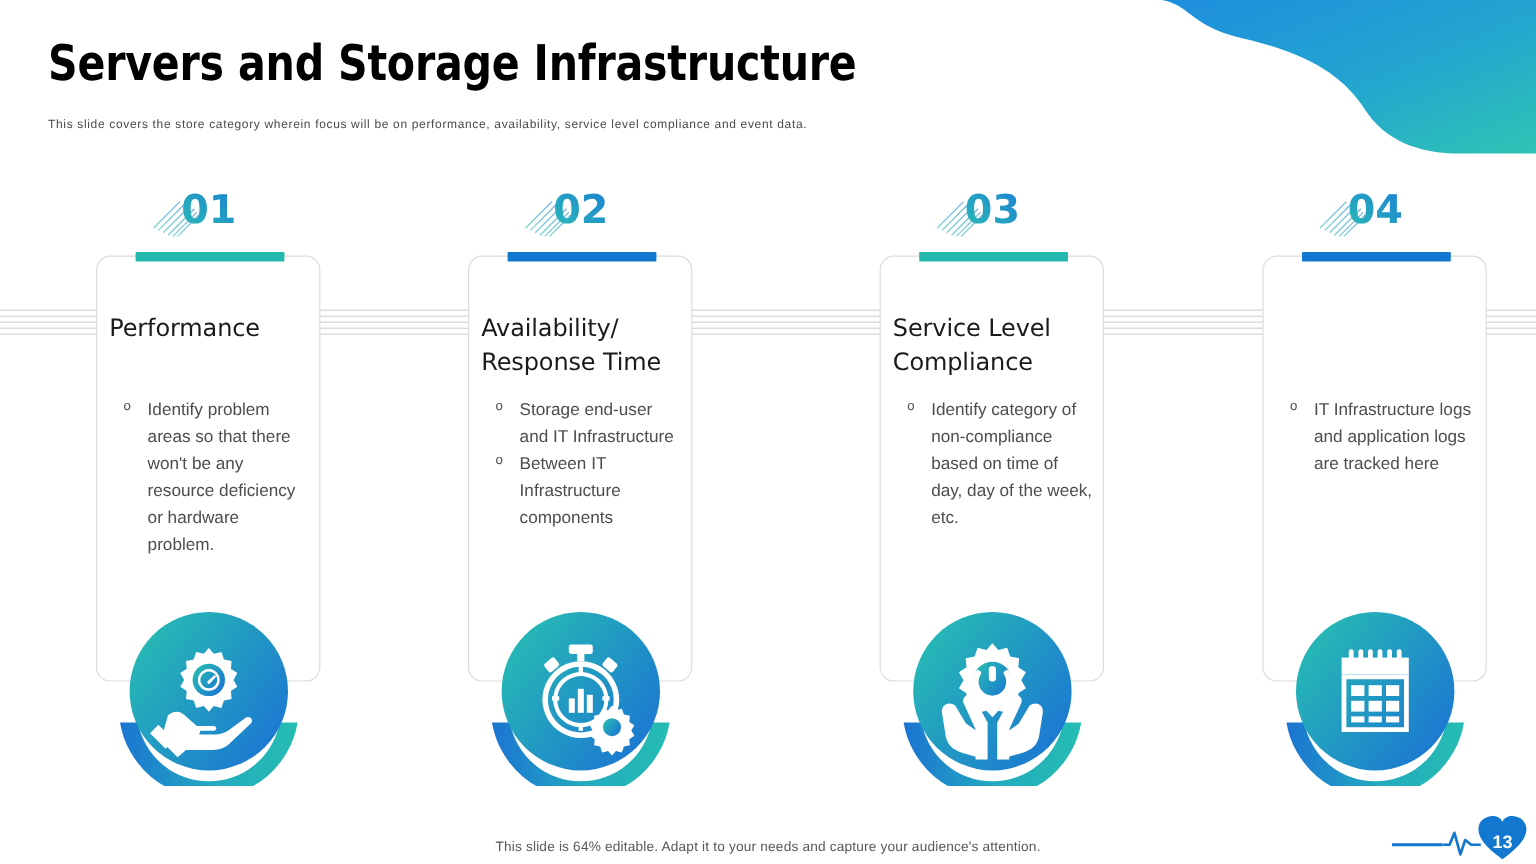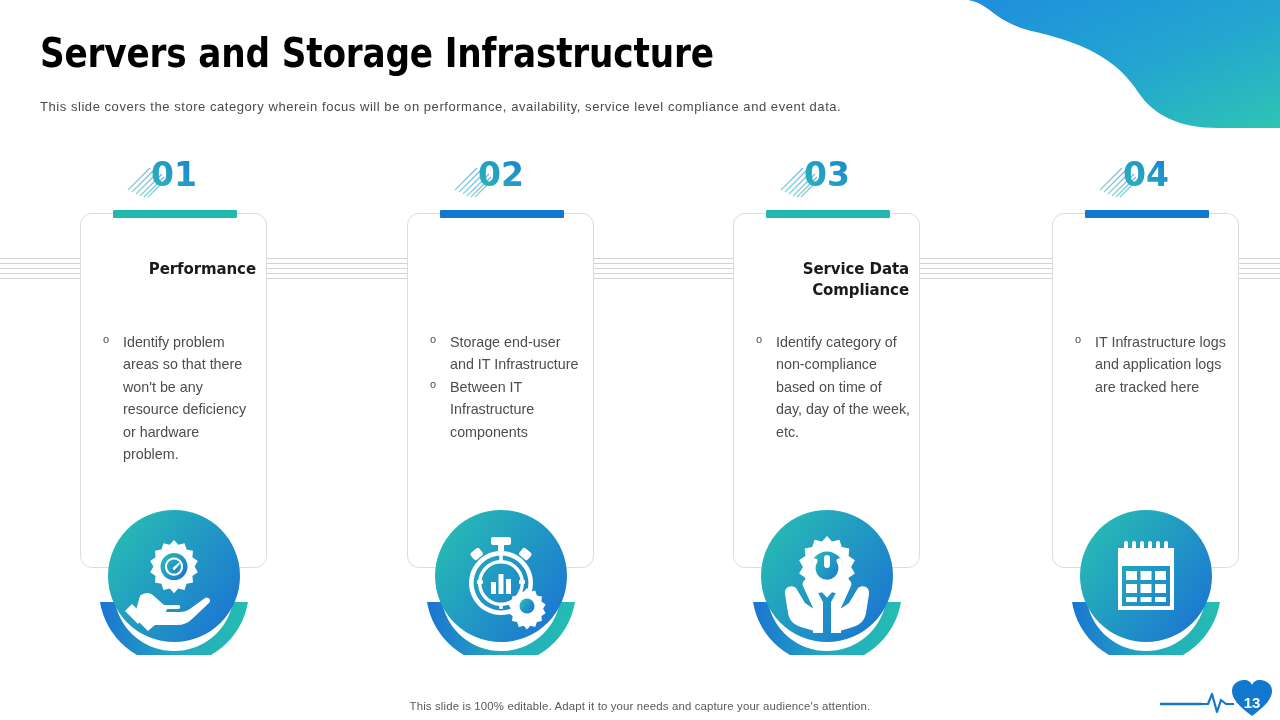--- a/index.html
+++ b/index.html
@@ -21,45 +21,45 @@
   
   .title {
     position:absolute; left:40px; top:29px;
     font-size:41px; font-weight:bold; color:#000;
     letter-spacing:-0.2px; white-space:nowrap;
     font-family:"DejaVu Sans Condensed","Liberation Sans", sans-serif;
     transform:scaleX(0.93); transform-origin:left center;
   }
   .subtitle {
     position:absolute; left:40px; top:99px;
-    font-size:13px; color:#4a4a4a; letter-spacing:0.55px;
+    font-size:10px; color:#4a4a4a; letter-spacing:0.55px;
     white-space:nowrap;
   }
 
   
   .col { position:absolute; top:150px; width:200px; }
-  .col-0 { left:74px; } .col-1 { left:401px; } .col-2 { left:727px; } .col-3 { left:1046px; }
+  .col-0 { left:74px; } .col-1 { left:384px; } .col-2 { left:727px; } .col-3 { left:1046px; }
 
   .num {
     position:relative; height:48px; text-align:center;
   }
   .num svg { position:absolute; left:50%; top:0; transform:translateX(-50%); }
 
   .card {
     position:absolute; top:63px; left:6px;
     width:187px; height:355px;
     border:1px solid #dcdcdc; border-radius:12px;
     background:#fff;
   }
   .bar {
     position:absolute; top:-4px; left:32px; width:124px; height:8px; border-radius:1px;
   }
   .card-title {
     position:absolute; top:45px; left:10px; right:10px;
-    text-align:right; font-size:15px; font-weight:bold; color:#1a1a1a;
+    text-align:left; font-size:20px; font-weight:normal; color:#1a1a1a;
     line-height:1.42; letter-spacing:-0.1px;
     font-family:"DejaVu Sans","Liberation Sans", sans-serif;
   }
   .bullets {
     position:absolute; top:117px; left:22px; right:8px;
     font-size:14.3px; color:#4d4d4d; line-height:1.57;
   }
   .bullet { position:relative; padding-left:20px; }
   .bullet .mark {
     position:absolute; left:0; top:0px; font-size:11px; color:#4d4d4d;
@@ -175,20 +175,22 @@
           <line x1="26" y1="46" x2="48" y2="24"></line>
             <line x1="30" y1="47" x2="50" y2="27"></line>
           <line x1="14" y1="40" x2="36" y2="18"></line>
             <line x1="34" y1="47" x2="52" y2="29"></line>
         </g>
         <text x="60" y="36" text-anchor="middle" font-family="DejaVu Sans, Liberation Sans, sans-serif" font-size="33" font-weight="bold" fill="url(#numGrad)">02</text>
       </svg>
     </div>
     <div class="card">
       <div class="bar" style="background:#1277ce"></div>
+      <div class="card-title" style="white-space:pre-line">Availability/
+Response Time</div>
       <div class="bullets">
           <div class="bullet"><span class="mark">o</span><span>Storage end-user and IT Infrastructure</span></div>
           <div class="bullet"><span class="mark">o</span><span>Between IT Infrastructure components</span></div>
         </div>
     </div>
     <div class="iconwrap">
       <svg width="208" height="145" viewBox="0 0 208 145">
         <path d="M30 92 A 75 75 0 0 0 178 92 L163 92 A 60 60 0 0 1 45 92 Z" fill="url(#arcGrad)"></path>
         <circle cx="104" cy="66" r="66" fill="url(#circGrad)"></circle>
         <g fill="#ffffff">
@@ -221,21 +223,21 @@
           <line x1="26" y1="46" x2="48" y2="24"></line>
             <line x1="30" y1="47" x2="50" y2="27"></line>
           <line x1="14" y1="40" x2="36" y2="18"></line>
             <line x1="34" y1="47" x2="52" y2="29"></line>
         </g>
         <text x="60" y="36" text-anchor="middle" font-family="DejaVu Sans, Liberation Sans, sans-serif" font-size="33" font-weight="bold" fill="url(#numGrad)">03</text>
       </svg>
     </div>
     <div class="card">
       <div class="bar" style="background:#22b8ae"></div>
-      <div class="card-title" style="white-space:pre-line">Service Data
+      <div class="card-title" style="white-space:pre-line">Service Level
 Compliance</div>
       <div class="bullets">
           <div class="bullet"><span class="mark">o</span><span>Identify category of non-compliance based on time of day, day of the week, etc.</span></div>
         </div>
     </div>
     <div class="iconwrap">
       <svg width="208" height="145" viewBox="0 0 208 145">
         <path d="M30 92 A 75 75 0 0 0 178 92 L163 92 A 60 60 0 0 1 45 92 Z" fill="url(#arcGrad)"></path>
         <circle cx="104" cy="66" r="66" fill="url(#circGrad)"></circle>
         <g fill="#ffffff">
@@ -292,21 +294,21 @@
           <rect x="98.5" y="74" width="11" height="9"></rect>
           <rect x="113" y="74" width="11" height="9"></rect>
           <rect x="84" y="87" width="11" height="5"></rect>
           <rect x="98.5" y="87" width="11" height="5"></rect>
           <rect x="113" y="87" width="11" height="5"></rect>
         </g>
       </svg>
     </div>
   </div>
 
-  <div class="footer-note">This slide is 100% editable. Adapt it to your needs and capture your audience's attention.</div>
+  <div class="footer-note">This slide is 64% editable. Adapt it to your needs and capture your audience's attention.</div>
 
   <div class="footer-right">
     <svg width="120" height="42" viewBox="0 0 120 42">
       <line x1="-110" y1="28" x2="42" y2="28" stroke="#1277ce" stroke-width="2.4"></line>
       <polyline points="42,28 48,28 52,18 57,36 61,24 66,28 74,28" fill="none" stroke="#1277ce" stroke-width="2.2" stroke-linejoin="round"></polyline>
       <path d="M92 40 C 78 30 72 22 72 15 C 72 8 78 4 84 4 C 88 4 91 6 92 9 C 93 6 96 4 100 4 C 106 4 112 8 112 15 C 112 22 106 30 92 40 Z" fill="#1277ce"></path>
     </svg>
   </div>
   <div class="pagenum">13</div>
 

